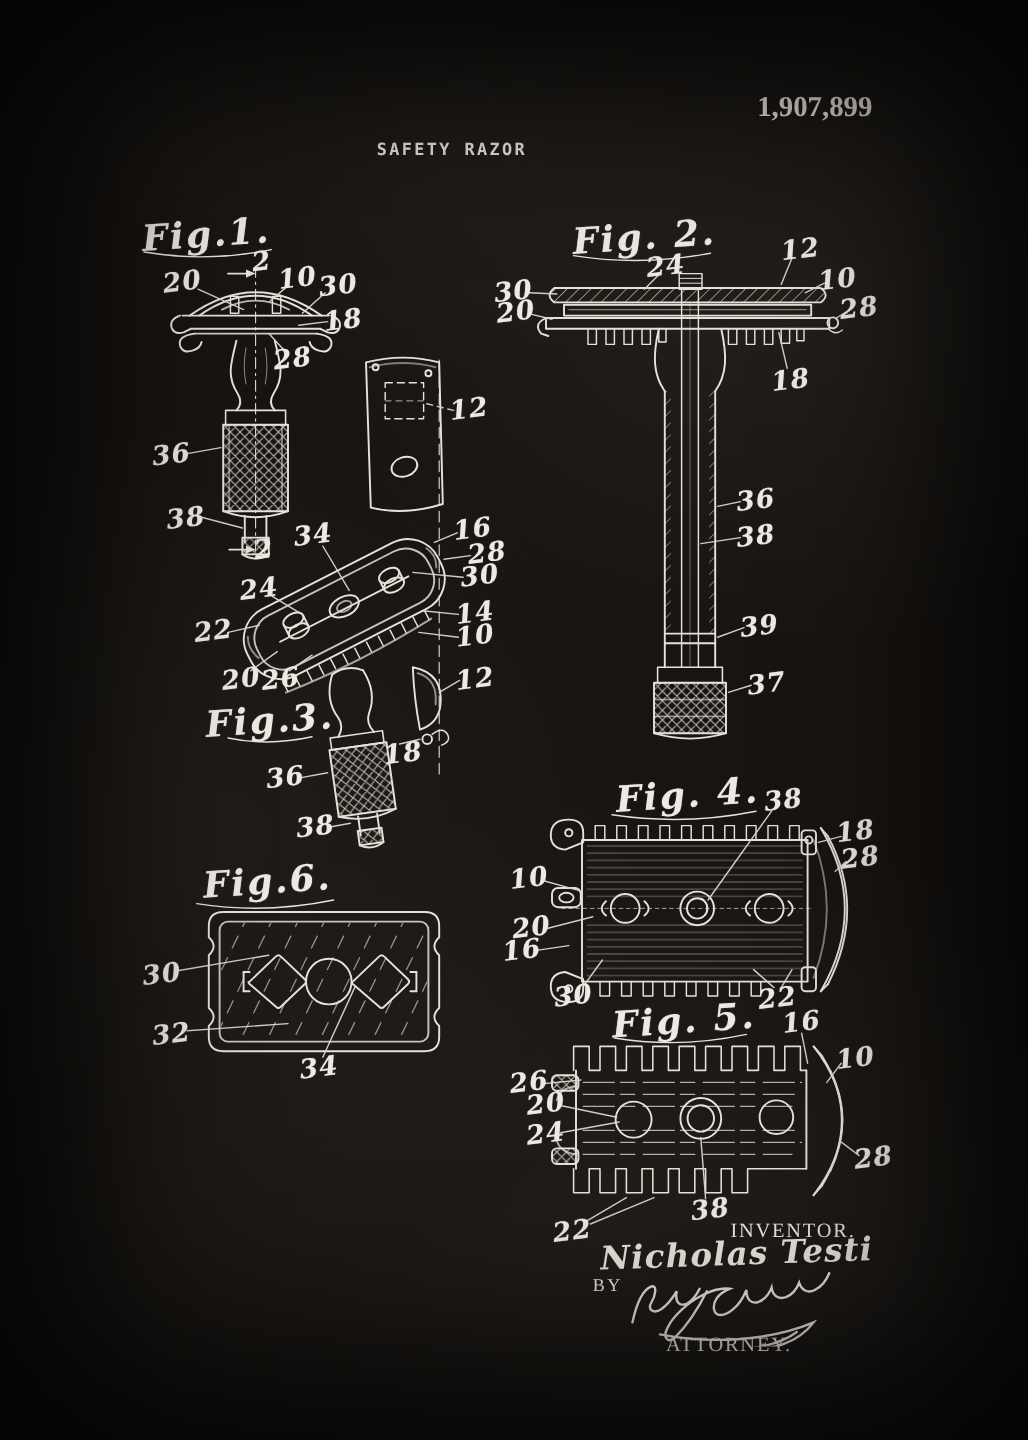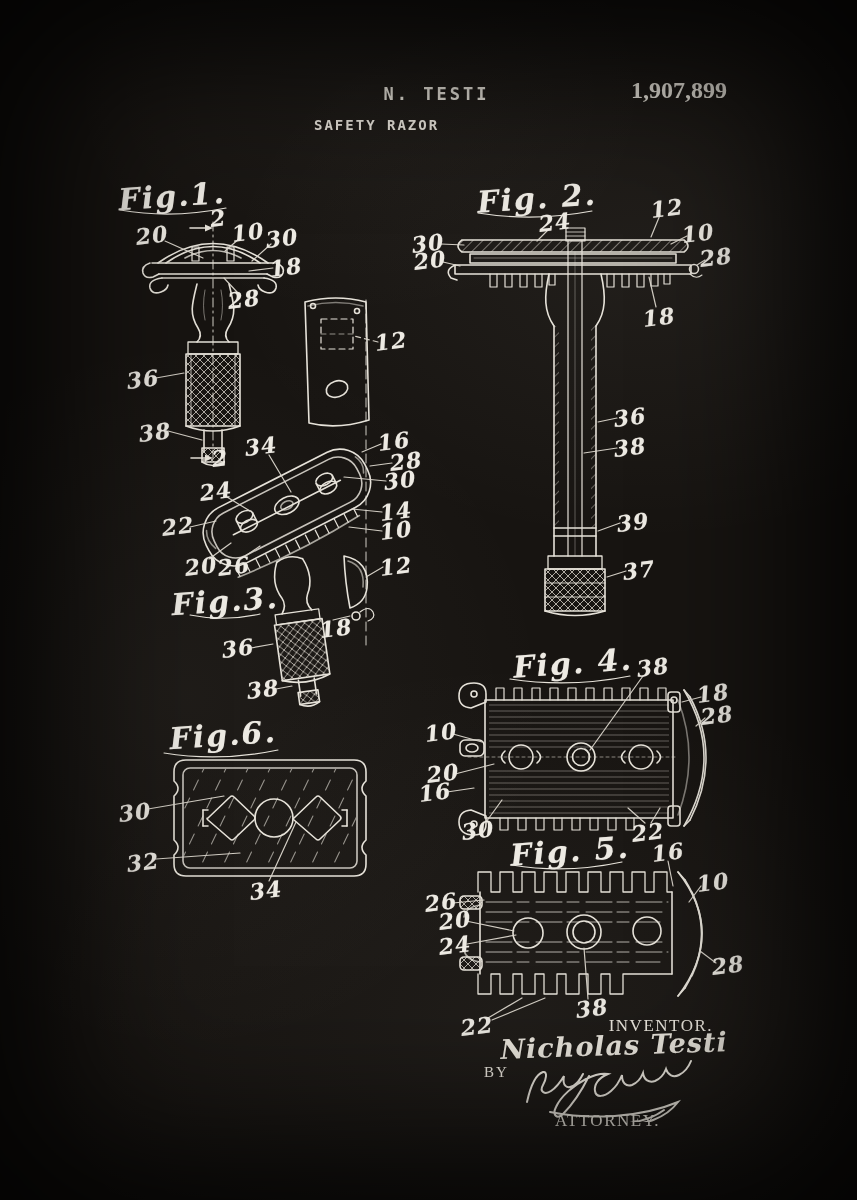--- a/index.html
+++ b/index.html
@@ -27,30 +27,29 @@
   .fig-title{position:absolute;transform:translate(-50%,-50%) rotate(-4deg);
     font:italic 700 30px "DejaVu Serif",serif;letter-spacing:2px;color:#edeae3;
     text-shadow:0 0 1px rgba(240,236,228,.45);white-space:nowrap;}
   .ref-num{position:absolute;transform:translate(-50%,-50%) rotate(-7deg);
     font:italic 700 22px "DejaVu Serif",serif;letter-spacing:1px;color:#edeae3;
     text-shadow:0 0 1px rgba(240,236,228,.4);white-space:nowrap;}
   
   .f-inventor{position:absolute;left:555px;top:1016px;width:158px;text-align:right;font:400 17px "Liberation Serif",serif;letter-spacing:1.5px;}
   .f-name{position:absolute;left:500px;top:1030px;width:228px;text-align:center;transform:rotate(-2deg);
     font:italic 700 27px "DejaVu Serif",serif;letter-spacing:1px;}
-  .f-by{position:absolute;left:484px;top:1064px;font:400 15px "Liberation Serif",serif;letter-spacing:2px;}
+  .f-by{position:absolute;left:494px;top:1064px;font:400 15px "Liberation Serif",serif;letter-spacing:2px;}
   .f-attorney{position:absolute;left:555px;top:1111px;width:160px;text-align:left;font:400 17px "Liberation Serif",serif;letter-spacing:1.5px;}
   .f-sig{position:absolute;left:512px;top:1058px;width:215px;height:64px;}
 </style>
 </head>
 <body>
 
 <div class="poster">
 
-  <div class="h-name">N. TESTI</div>
   <div class="h-num">1,907,899</div>
   <div class="h-title">SAFETY RAZOR</div>
 
   <svg id="art" width="857" height="1200" viewBox="0 0 857 1200" stroke="#e6e2d9" stroke-width="1.6" fill="none" stroke-linecap="round" stroke-linejoin="round">
     <defs>
       <pattern id="knurl" width="8" height="8" patternUnits="userSpaceOnUse">
         <path d="M0 0L8 8M8 0L0 8" stroke="#ded9d0" stroke-width="0.9" opacity="0.85"></path>
       </pattern>
       <pattern id="hatch" width="7" height="7" patternUnits="userSpaceOnUse" patternTransform="rotate(45)">
         <line x1="0" y1="0" x2="0" y2="7" stroke="#ded9d0" stroke-width="1.1" opacity="0.9"></line>

